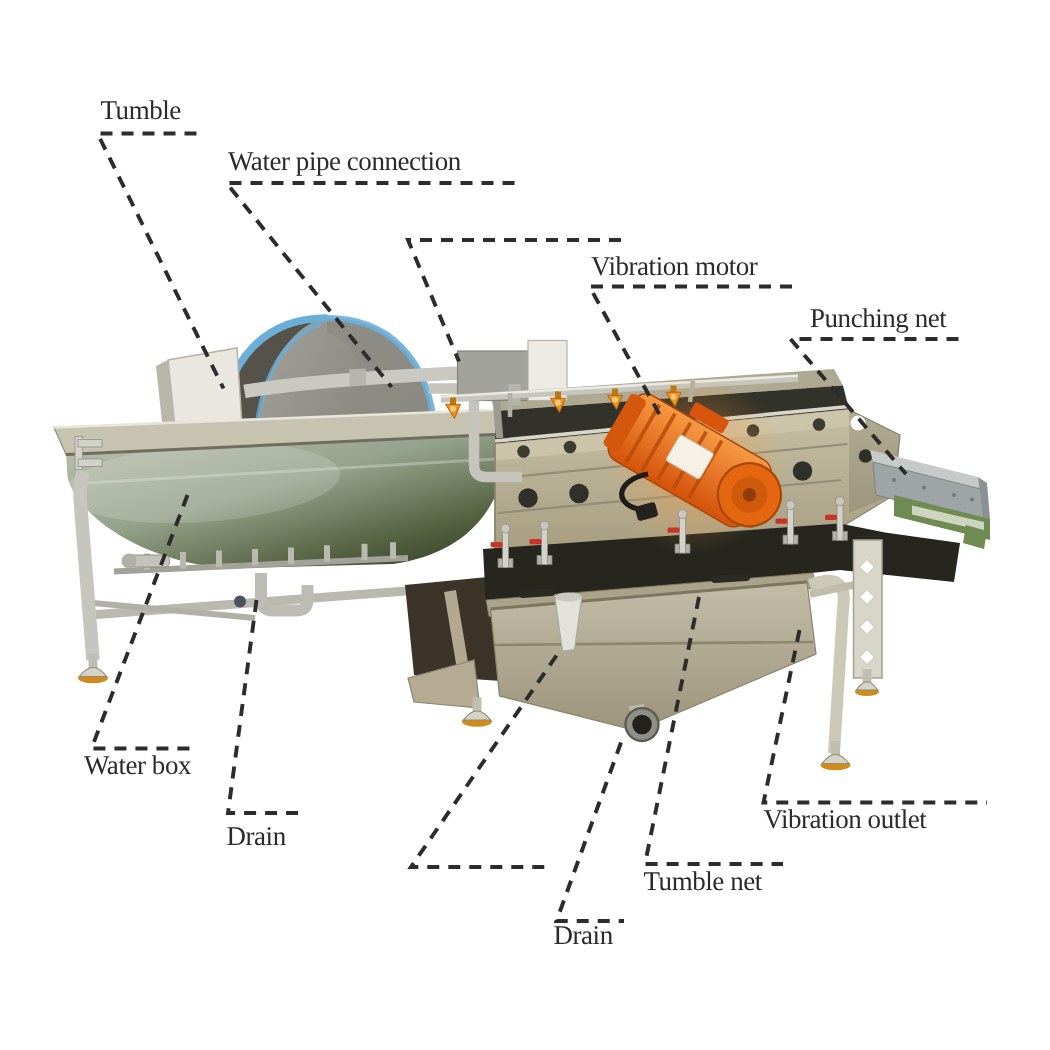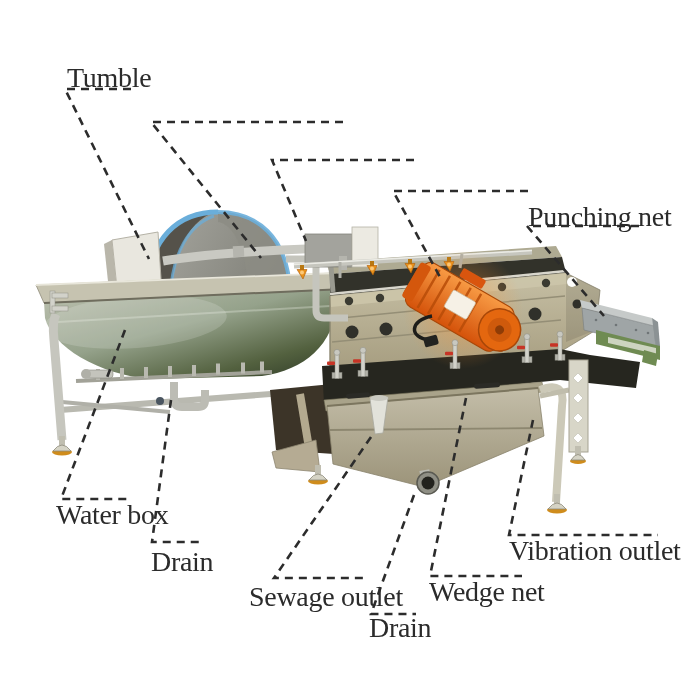--- a/index.html
+++ b/index.html
@@ -1,18 +1,18 @@
 <!DOCTYPE html>
 <html style="--c-background: #ffffff; --c-label-text: #2b2b2b; --c-leader-line: #2c2c2c; --c-machine-body: #b2ad96; --c-tank-shadow: #3c4a34; --c-hood-trim-blue: #6aaeda; --c-motor-orange: #e8610f; --c-nozzle-orange: #e8921c; --c-chute-green: #6f8b52; --c-pipe-silver: #c9c9c2; --c-foot-pad-orange: #cf8c1c;"><head>
 <meta charset="utf-8">
 <style>
   html,body{margin:0;padding:0;background:#fff;}
   .stage{position:relative;width:700px;height:700px;background:var(--c-background,#ffffff);overflow:hidden;
          font-family:"Liberation Serif","DejaVu Serif",serif;}
-  .label{position:absolute;font-size:28px;line-height:1;color:var(--c-label-text,#2b2b2b);
+  .label{position:absolute;font-size:18px;line-height:1;color:var(--c-label-text,#2b2b2b);
          white-space:nowrap;letter-spacing:-0.3px;}
   svg{position:absolute;left:0;top:0;}
   .leader{stroke:var(--c-leader-line,#2c2c2c);stroke-width:2.6;fill:none;stroke-dasharray:8 6;stroke-linecap:butt;}
   .blue-trim{stroke:var(--c-hood-trim-blue,#6aaeda);fill:none;}
   .green-part{fill:var(--c-chute-green,#6f8b52);}
   .nozzle-cone{fill:var(--c-nozzle-orange,#e8921c);stroke:#b05c08;stroke-width:.6;}
   .foot-pad{fill:var(--c-foot-pad-orange,#cf8c1c);}
 </style>
 </head>
 <body>
@@ -280,21 +280,22 @@
     <path class="leader" d="M125,330 L61,499 L129,499"></path>
     <path class="leader" d="M171,400 L152,542 L199,542"></path>
     <path class="leader" d="M371,437 L274,578 L366,578"></path>
     <path class="leader" d="M466,398 L430,576 L522,576"></path>
     <path class="leader" d="M414,495 L371,614 L416,614"></path>
     <path class="leader" d="M533,420 L509,535 L658,535"></path>
   </g>
 </svg>
 
 <div class="label" style="left:67px;top:64px">Tumble</div>
-<div class="label" style="left:528px;top:203px">Punching net</div>
+<div class="label" style="left:152px;top:98px">Water pipe connection</div>
+<div class="label" style="left:394px;top:168px">Vibration motor</div>
+<div class="label" style="left:540px;top:203px">Punching net</div>
 <div class="label" style="left:56px;top:501px">Water box</div>
 <div class="label" style="left:151px;top:548px">Drain</div>
-<div class="label" style="left:249px;top:583px">Sewage outlet</div>
-<div class="label" style="left:429px;top:578px">Wedge net</div>
+<div class="label" style="left:429px;top:578px">Tumble net</div>
 <div class="label" style="left:369px;top:614px">Drain</div>
 <div class="label" style="left:509px;top:537px">Vibration outlet</div>
 
 </div>
 
 </body></html>

